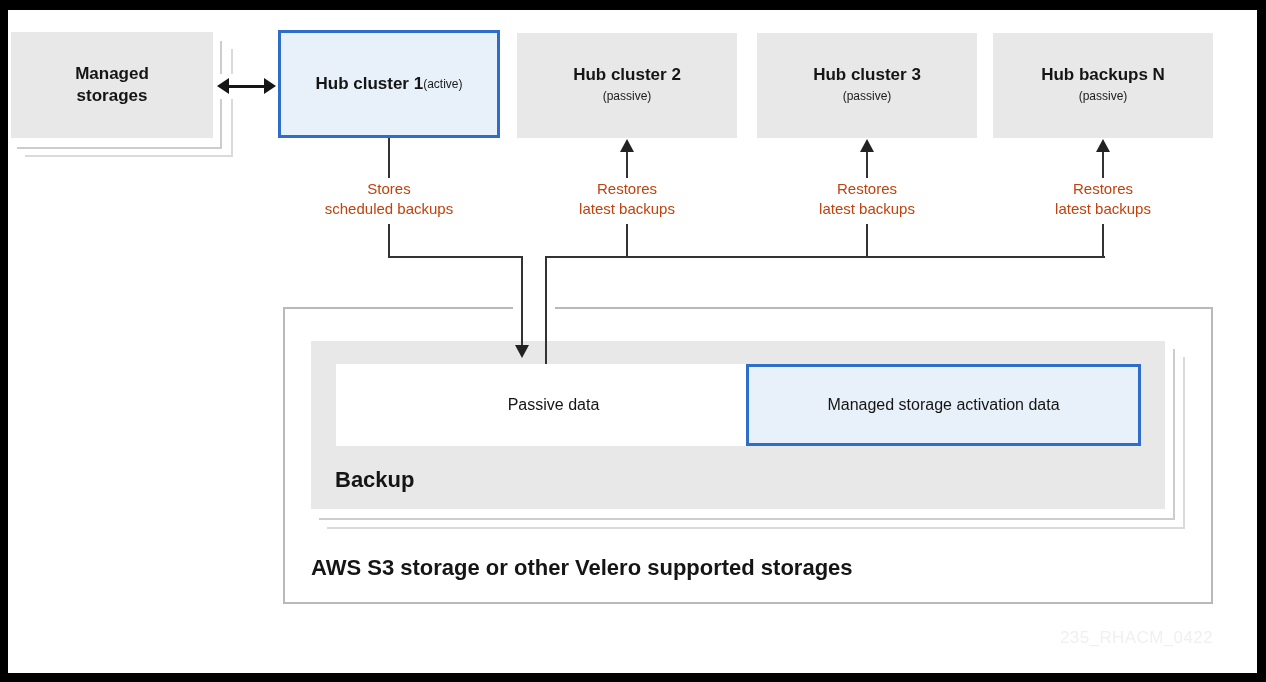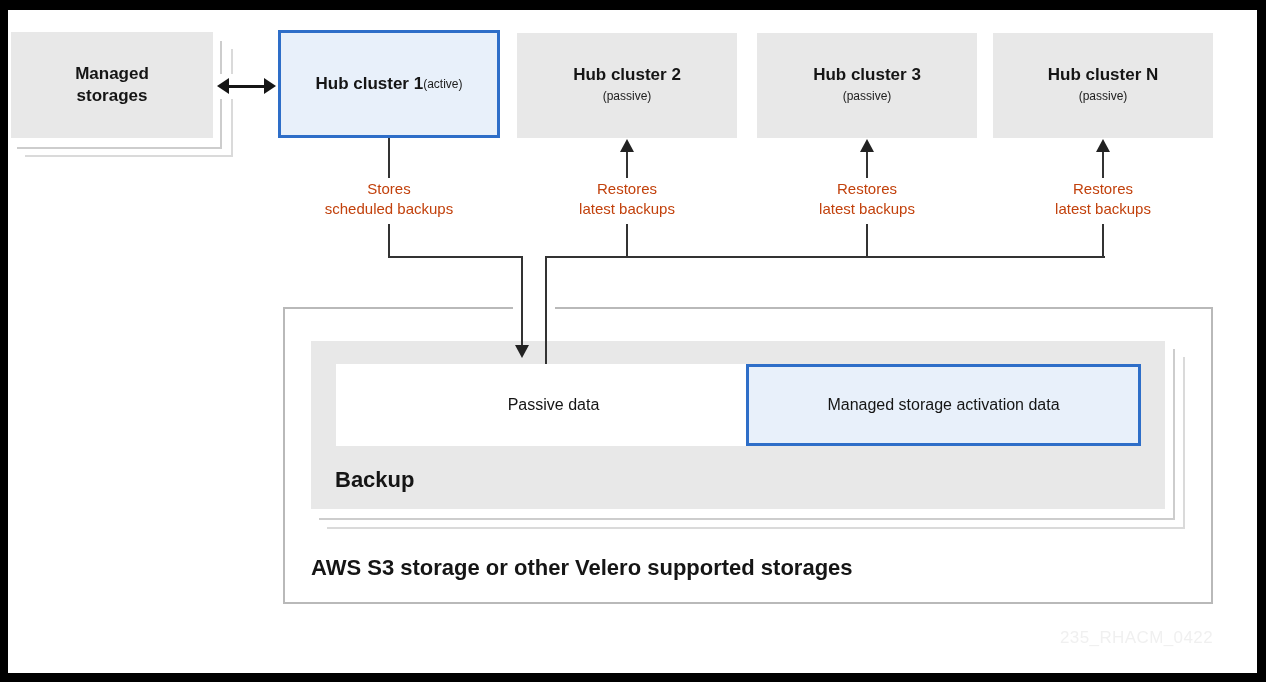--- a/index.html
+++ b/index.html
@@ -61,21 +61,21 @@
   </div>
   <div class="abs graybox" style="left:517px;top:33px;width:220px;height:105px;">
     <div class="box-title">Hub cluster 2</div>
     <div class="box-sub">(passive)</div>
   </div>
   <div class="abs graybox" style="left:757px;top:33px;width:220px;height:105px;">
     <div class="box-title">Hub cluster 3</div>
     <div class="box-sub">(passive)</div>
   </div>
   <div class="abs graybox" style="left:993px;top:33px;width:220px;height:105px;">
-    <div class="box-title">Hub cluster N</div>
+    <div class="box-title">Hub backups N</div>
     <div class="box-sub">(passive)</div>
   </div>
 
   <div class="abs vline" style="left:388px;top:138px;height:40px;"></div>
   <div class="abs flowlabel" style="left:279px;top:179px;">
     <div>Stores</div>
     <div>scheduled backups</div>
   </div>
   <div class="abs vline" style="left:388px;top:224px;height:34px;"></div>
   <div class="abs hline" style="left:388px;top:256px;width:135px;"></div>

